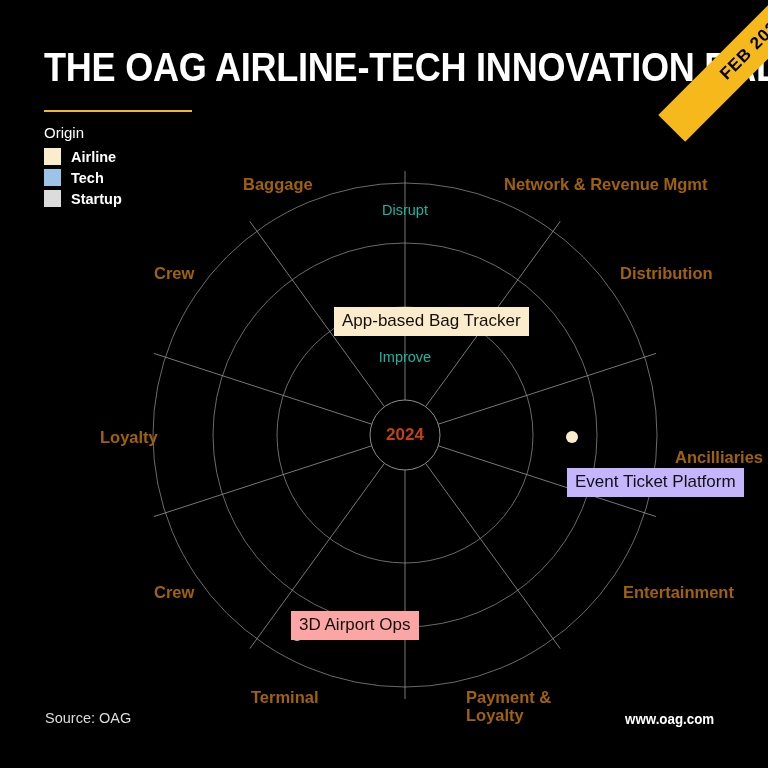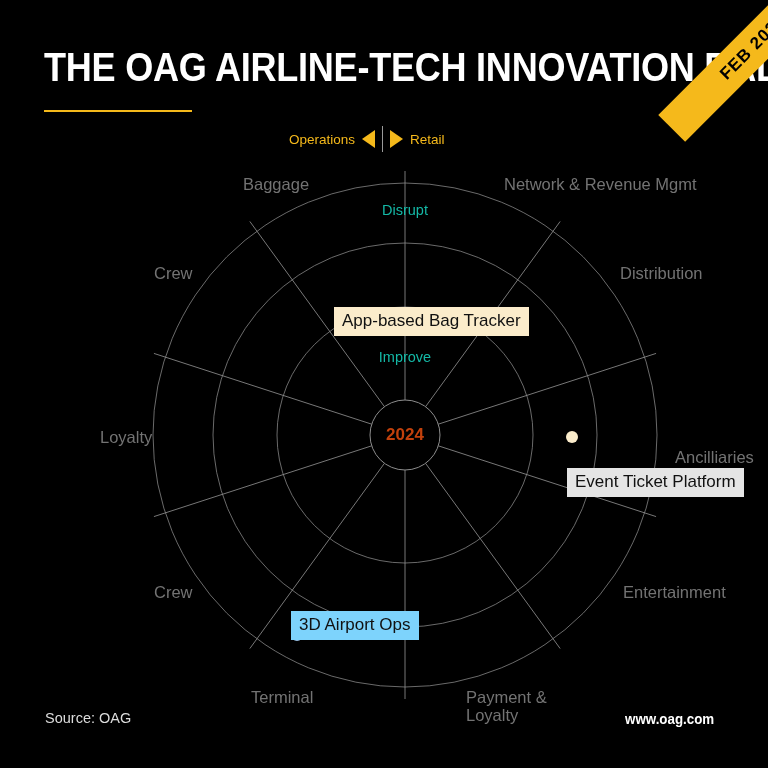--- a/index.html
+++ b/index.html
@@ -70,22 +70,22 @@
     width:0;height:0;border-top:9px solid transparent;border-bottom:9px solid transparent;
     border-left:13px solid #f5b91b;
   }
   .axis-div{width:1px;height:26px;background:#9a9a9a;}
 
   
   #radar{position:absolute;left:0;top:0;z-index:10;}
 
   
   .sector{
-    position:absolute;color:#737373;font-size:16.5px;line-height:1.12;
-    z-index:20;white-space:pre-line;font-weight:normal;
+    position:absolute;color:#a16207;font-size:16.5px;line-height:1.12;
+    z-index:20;white-space:pre-line;font-weight:bold;
   }
   
   .ring-label{
     position:absolute;color:#14b8a6;font-size:14.5px;z-index:20;
     transform:translateX(-50%);
   }
   
   .hub-text{
     position:absolute;color:#c2410c;font-size:17px;font-weight:bold;
     z-index:25;transform:translate(-50%,-50%);
@@ -120,28 +120,36 @@
 
 <div id="stage">
 
   <div class="ribbon-wrap">
     <div class="ribbon" style="background: rgb(245, 185, 27);">FEB 2024</div>
   </div>
 
   <div class="title">THE OAG AIRLINE-TECH INNOVATION RADAR</div>
   <div class="title-rule" style="background: rgb(245, 185, 27);"></div>
 
+  <div class="legend">
+    <div class="legend-title">Origin</div>
+    <div class="legend-row">
+      <span class="legend-swatch" style="background: rgb(251, 236, 203);"></span>
+      <span class="legend-label">Airline</span>
+    </div>
+    <div class="legend-row">
+      <span class="legend-swatch" style="background: rgb(156, 195, 232);"></span>
+      <span class="legend-label">Tech</span>
+    </div>
+    <div class="legend-row">
+      <span class="legend-swatch" style="background: rgb(220, 220, 220);"></span>
+      <span class="legend-label">Startup</span>
+    </div>
+  </div>
 
-  <div class="axis-head">
-    <span>Operations</span>
-    <span class="tri-left"></span>
-    <span class="axis-div"></span>
-    <span class="tri-right"></span>
-    <span>Retail</span>
-  </div>
 
   <svg id="radar" width="768" height="768">
       <line x1="405" y1="400" x2="405" y2="171" stroke="#8d8d8d" stroke-width="1" opacity="0.85"></line>
       <line x1="425.57248383023654" y1="406.6844051968768" x2="560.1753066052129" y2="221.41951348501388" stroke="#8d8d8d" stroke-width="1" opacity="0.85"></line>
       <line x1="438.28697807033035" y1="424.18440519687687" x2="656.0789203019206" y2="353.4195134850139" stroke="#8d8d8d" stroke-width="1" opacity="0.85"></line>
       <line x1="438.28697807033035" y1="445.81559480312313" x2="656.0789203019206" y2="516.5804865149861" stroke="#8d8d8d" stroke-width="1" opacity="0.85"></line>
       <line x1="425.57248383023654" y1="463.3155948031232" x2="560.1753066052129" y2="648.5804865149861" stroke="#8d8d8d" stroke-width="1" opacity="0.85"></line>
       <line x1="405" y1="470" x2="405" y2="699" stroke="#8d8d8d" stroke-width="1" opacity="0.85"></line>
       <line x1="384.42751616976346" y1="463.3155948031232" x2="249.82469339478712" y2="648.5804865149861" stroke="#8d8d8d" stroke-width="1" opacity="0.85"></line>
       <line x1="371.71302192966965" y1="445.8155948031232" x2="153.92107969807947" y2="516.5804865149862" stroke="#8d8d8d" stroke-width="1" opacity="0.85"></line>
@@ -167,23 +175,23 @@
       <div class="sector" style="left: 154px; top: 264px;">Crew</div>
     </div>
   <div id="ring-layer">
       <div class="ring-label" style="left: 405px; top: 349px;">Improve</div>
       <div class="ring-label" style="left: 404px; top: 276px; margin-top: 44px;">Expand</div>
       <div class="ring-label" style="left: 405px; top: 202px;">Disrupt</div>
     </div>
   <div id="point-layer">
       <div class="pt-label" style="left: 334px; top: 292px; background: rgb(251, 236, 203);">App-based Bag Tracker</div>
       <div class="pt" style="left: 372px; top: 330px; background: rgb(251, 236, 203);"></div>
-      <div class="pt-label" style="left: 567px; top: 453px; background: #e5e5e5;">Event Ticket Platform</div>
+      <div class="pt-label" style="left: 567px; top: 453px; background: #c4b5fd;">Event Ticket Platform</div>
       <div class="pt" style="left: 572px; top: 437px; background: rgb(251, 236, 203);"></div>
-      <div class="pt-label" style="left: 291px; top: 596px; background: #7dd3fc;">3D Airport Ops</div>
+      <div class="pt-label" style="left: 291px; top: 596px; background: #fca5a5;">3D Airport Ops</div>
       <div class="pt" style="left: 297px; top: 635px; background: rgb(156, 195, 232);"></div>
     </div>
 
   <div class="hub-text" id="hub-text" style="left: 405px; top: 435px;">2024</div>
 
   <div class="source">Source: OAG</div>
   <div class="site">www.oag.com</div>
 
 </div>
 

